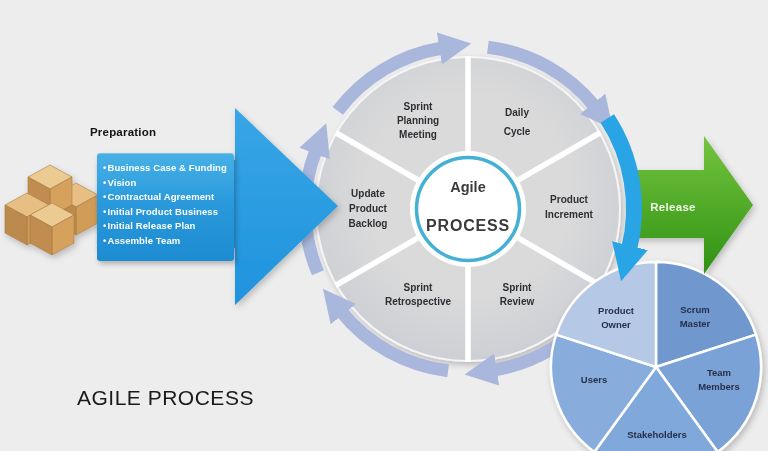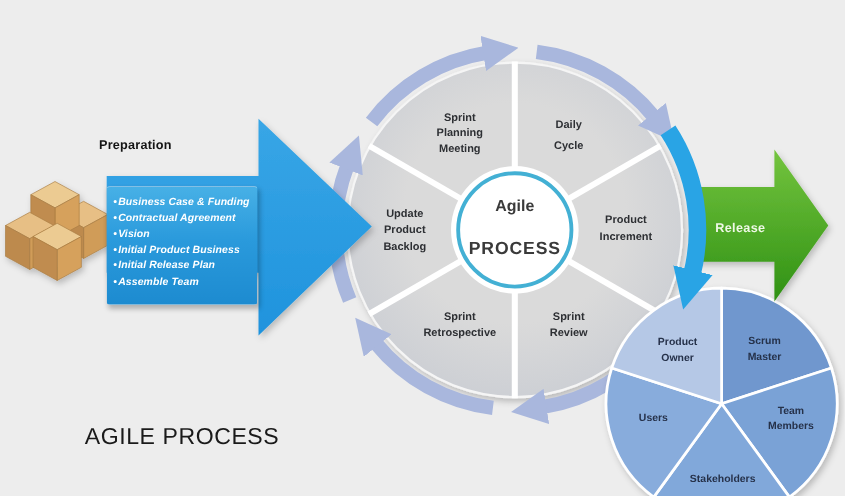--- a/index.html
+++ b/index.html
@@ -8,27 +8,26 @@
     background:#ededed;
     font-family:"Liberation Sans", sans-serif;
     margin-top:25px;
   }
   .stage svg{position:absolute;left:0;top:0;}
   .prep-heading{
     position:absolute;left:90px;top:101px;
     font-size:11.5px;font-weight:bold;color:#141414;letter-spacing:.2px;
   }
   .prep-panel{
-    position:absolute;left:97px;top:144px;width:137px;height:108px;
+    position:absolute;left:97px;top:128px;width:137px;height:108px;
     box-sizing:border-box;padding:7px 3px 0 6px;
     background:linear-gradient(180deg,#47b0e6 0%,#2a9adc 45%,#1d8bd0 100%);
     border-radius:3px;
     border-top:1px solid rgba(255,255,255,.45);
     box-shadow:2px 3px 5px rgba(0,0,0,.25);
-    font-style:italic;
   }
   .prep-item{
     font-size:9.5px;font-weight:bold;color:#ffffff;line-height:14.6px;
     white-space:nowrap;letter-spacing:.1px;
   }
   .prep-item::before{content:"•";margin-right:1px;}
   .main-title{
     position:absolute;left:77px;top:361px;
     font-size:21px;font-weight:400;color:#1a1a1a;letter-spacing:.5px;
   }
@@ -168,22 +167,22 @@
       <polygon points="628,145 704,145 704,111 753,180 704,249 704,213 628,213" fill="url(#gGrad)" filter="url(#soft)"></polygon>
       <text class="rel" x="673" y="186">Release</text>
     </g>
 
     <path d="M607.3,93.5 A166,166 0 0 1 629.1,224.2" fill="none" stroke="#29a4e5" stroke-width="16" marker-end="url(#mBlue)"></path>
   </svg>
 
   <div class="prep-heading">Preparation</div>
   <div class="prep-panel">
     <div class="prep-item">Business Case &amp; Funding</div>
+    <div class="prep-item">Vision</div>
     <div class="prep-item">Contractual Agreement</div>
-    <div class="prep-item">Vision</div>
     <div class="prep-item">Initial Product  Business</div>
     <div class="prep-item">Initial Release Plan</div>
     <div class="prep-item">Assemble Team</div>
   </div>
 
   <div class="main-title">AGILE PROCESS</div>
 
 </div>
 
 </body></html>

